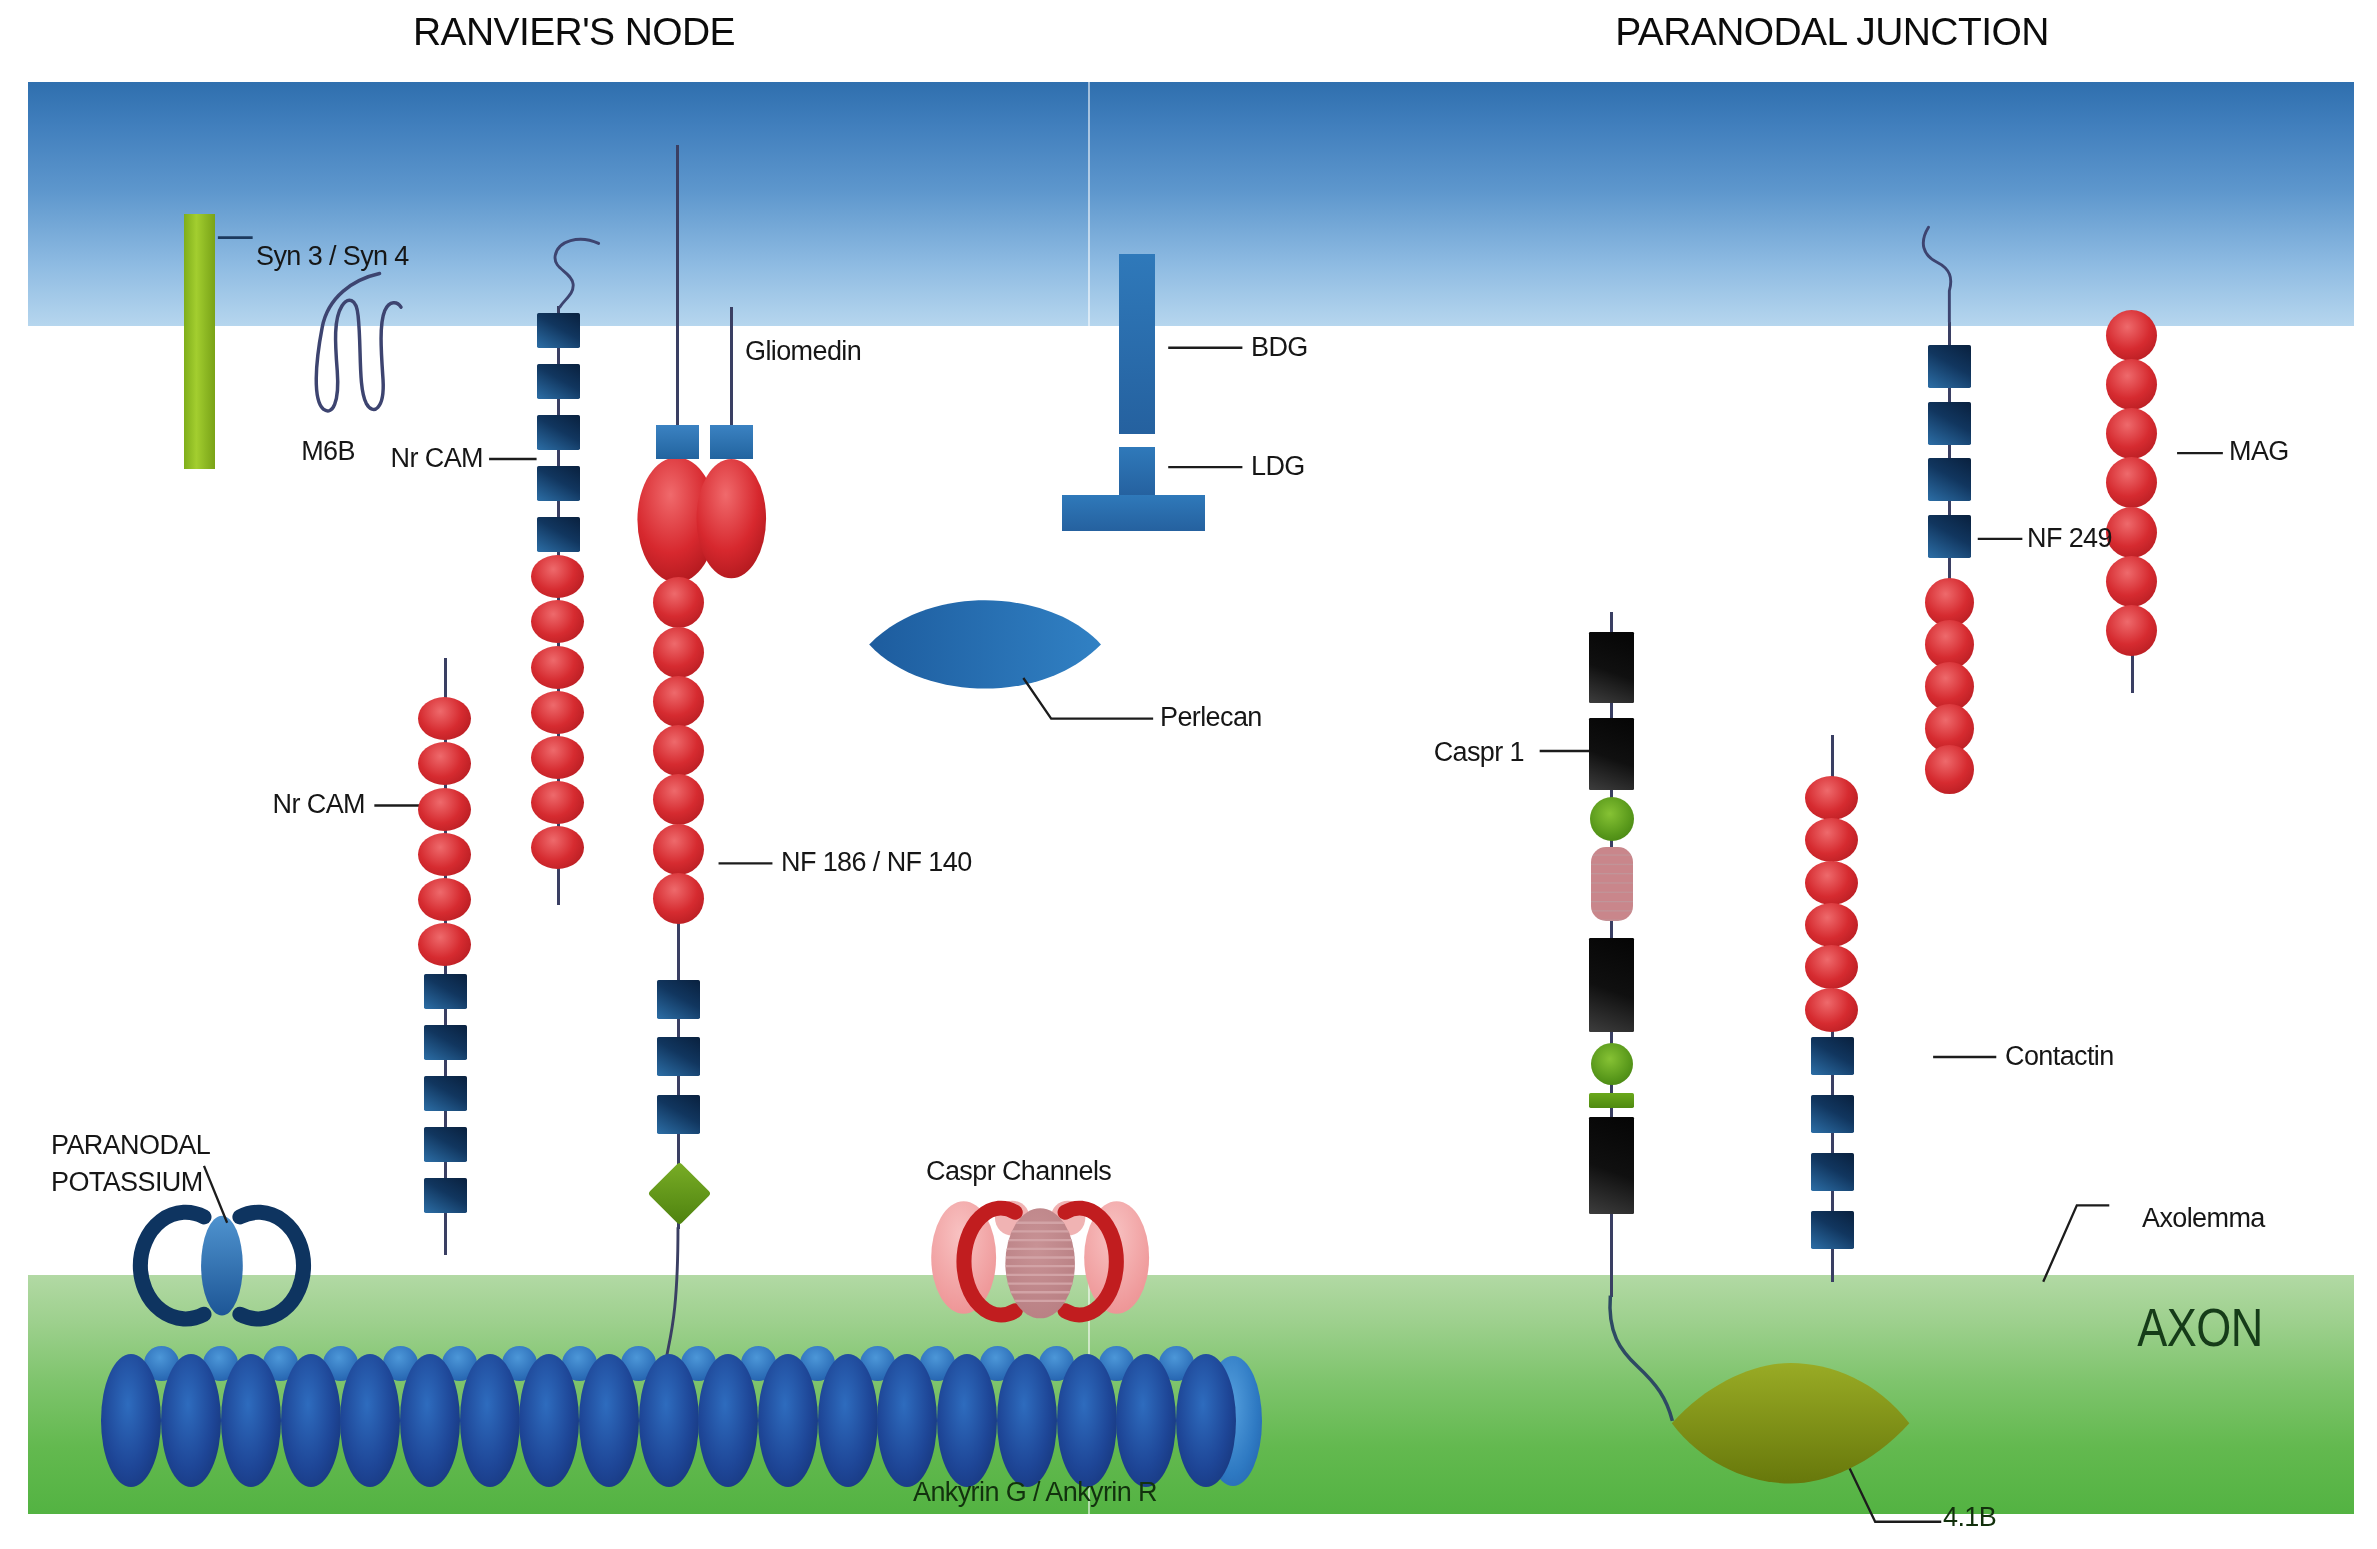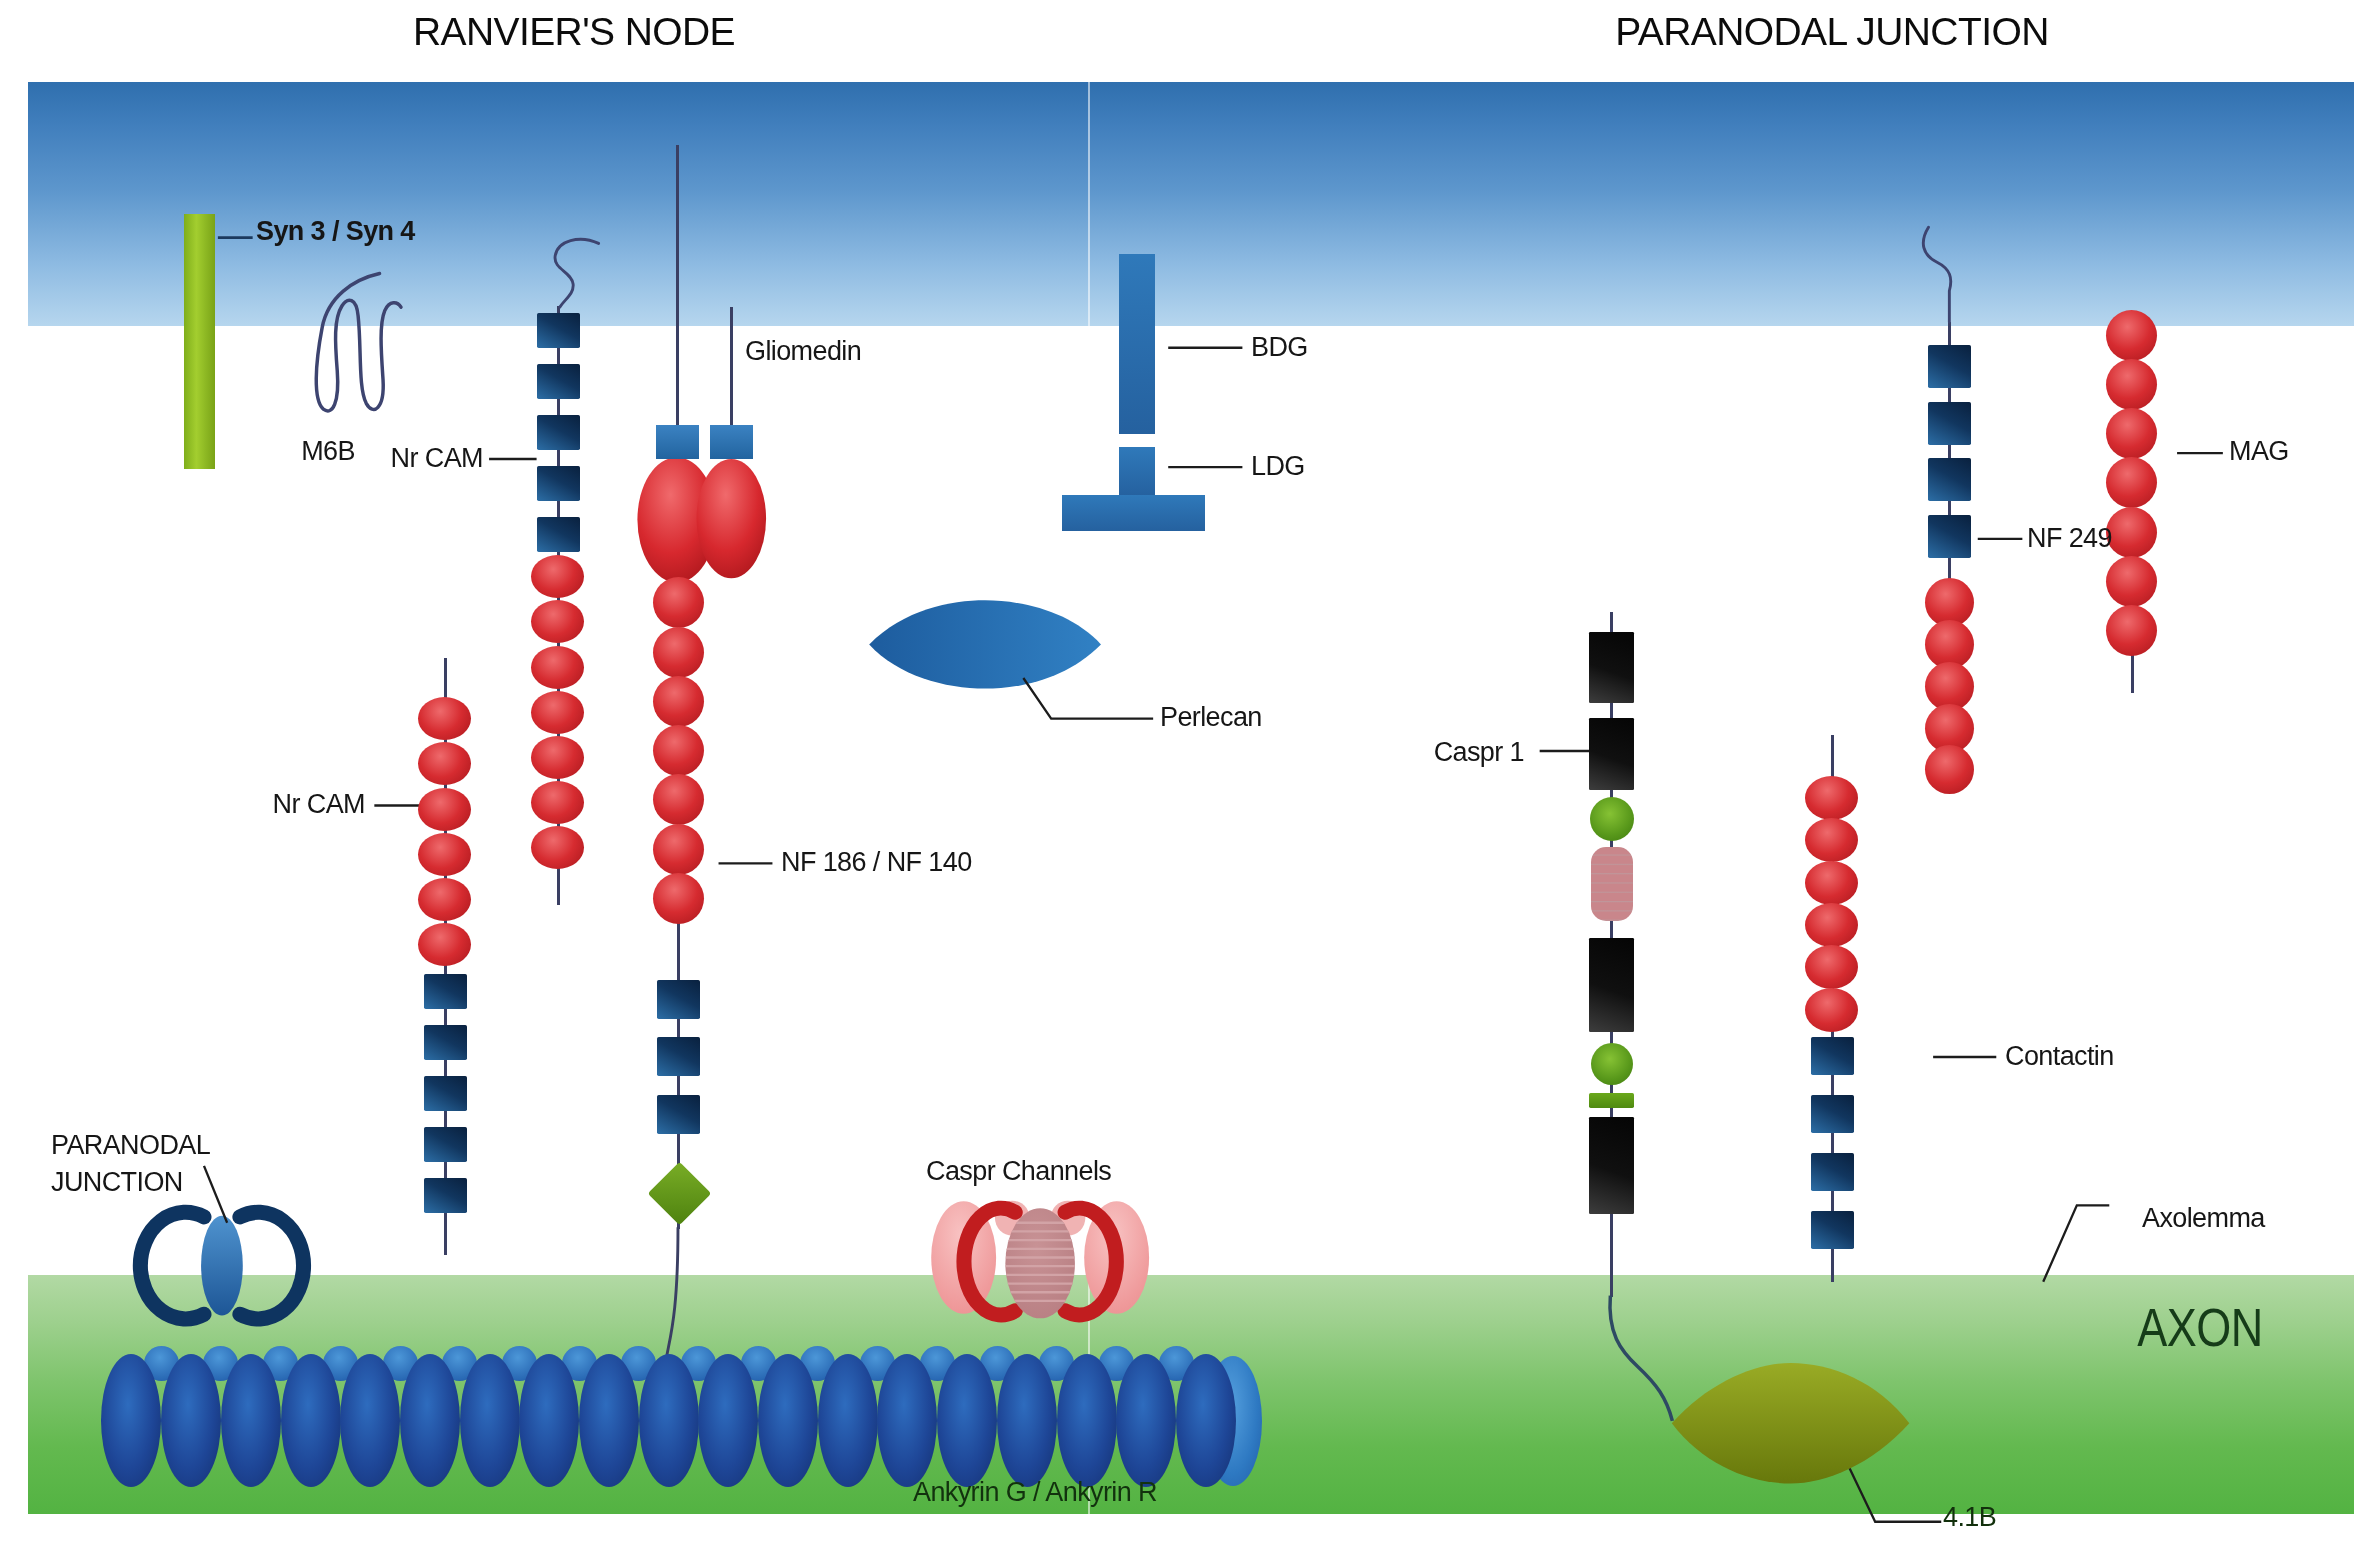--- a/index.html
+++ b/index.html
@@ -170,31 +170,31 @@
   <div class="black-rect" style="left:1589px;top:718px;width:45px;height:72px;"></div>
   <div class="green-circle" style="left:1590px;top:797px;width:44px;height:44px;"></div>
   <div class="pink-rect" style="left:1591px;top:847px;width:42px;height:74px;"></div>
   <div class="black-rect" style="left:1589px;top:938px;width:45px;height:94px;"></div>
   <div class="green-circle" style="left:1591px;top:1043px;width:42px;height:42px;"></div>
   <div class="green-bar" style="left:1589px;top:1093px;width:45px;height:15px;"></div>
   <div class="black-rect" style="left:1589px;top:1117px;width:45px;height:97px;"></div>
 
   <div class="ankyrin-endcap" style="left:1204px;top:1356px;width:58px;height:130px;"></div>
 
-  <div class="lbl" style="left:256px;top:216px;font-weight:bold;">Syn 3 / Syn 4</div>
+  <div class="lbl" style="left:256px;top:241px;">Syn 3 / Syn 4</div>
   <div class="lbl center-align" style="left:293px;top:436px;width:70px;">M6B</div>
   <div class="lbl right-align" style="left:383px;top:443px;width:100px;">Nr CAM</div>
   <div class="lbl right-align" style="left:265px;top:789px;width:100px;">Nr CAM</div>
   <div class="lbl" style="left:745px;top:336px;">Gliomedin</div>
   <div class="lbl" style="left:1251px;top:332px;">BDG</div>
   <div class="lbl" style="left:1251px;top:451px;">LDG</div>
   <div class="lbl" style="left:1160px;top:702px;">Perlecan</div>
   <div class="lbl" style="left:781px;top:847px;">NF 186 / NF 140</div>
   <div class="lbl" style="left:51px;top:1130px;">PARANODAL</div>
-  <div class="lbl" style="left:51px;top:1167px;">JUNCTION</div>
+  <div class="lbl" style="left:51px;top:1167px;">POTASSIUM</div>
   <div class="lbl" style="left:926px;top:1156px;">Caspr Channels</div>
   <div class="lbl center-align" style="left:829px;top:1477px;width:412px;color:#12320e;">Ankyrin G / Ankyrin R</div>
   <div class="lbl right-align" style="left:1417px;top:737px;width:107px;">Caspr 1</div>
   <div class="lbl" style="left:2027px;top:523px;">NF 249</div>
   <div class="lbl" style="left:2229px;top:436px;">MAG</div>
   <div class="lbl" style="left:2005px;top:1041px;">Contactin</div>
   <div class="lbl" style="left:2142px;top:1203px;">Axolemma</div>
   <div class="lbl center-align" style="left:2087px;top:1297px;width:226px;font-size:53px;color:#163c19;transform:scaleX(.85);transform-origin:center;">AXON</div>
   <div class="lbl" style="left:1943px;top:1502px;color:#12300c;">4.1B</div>
 

